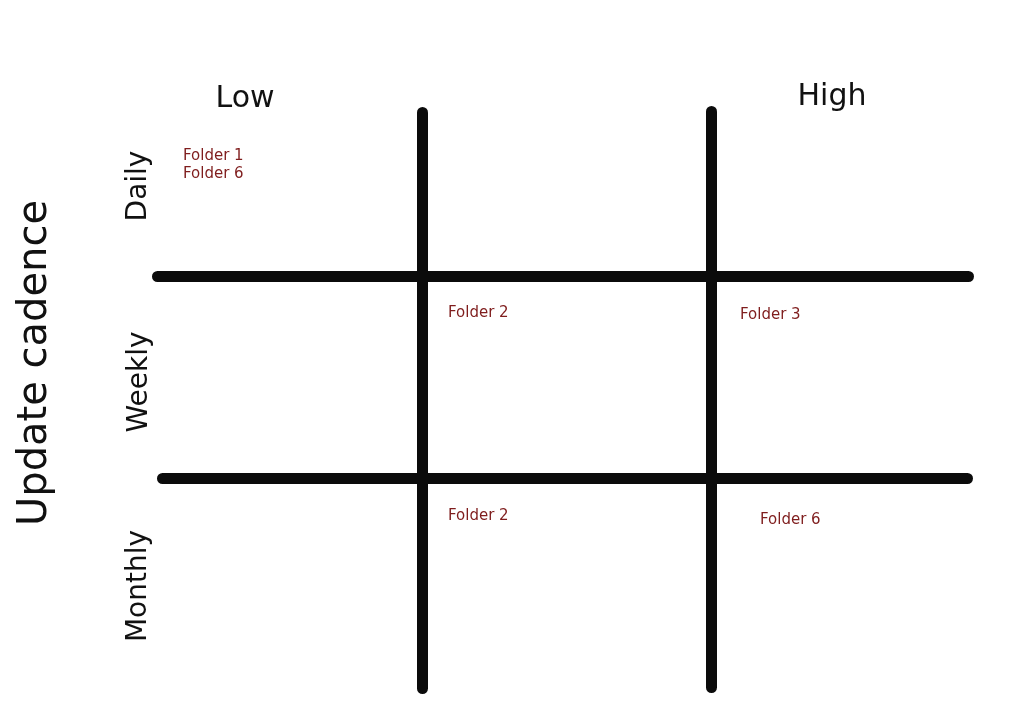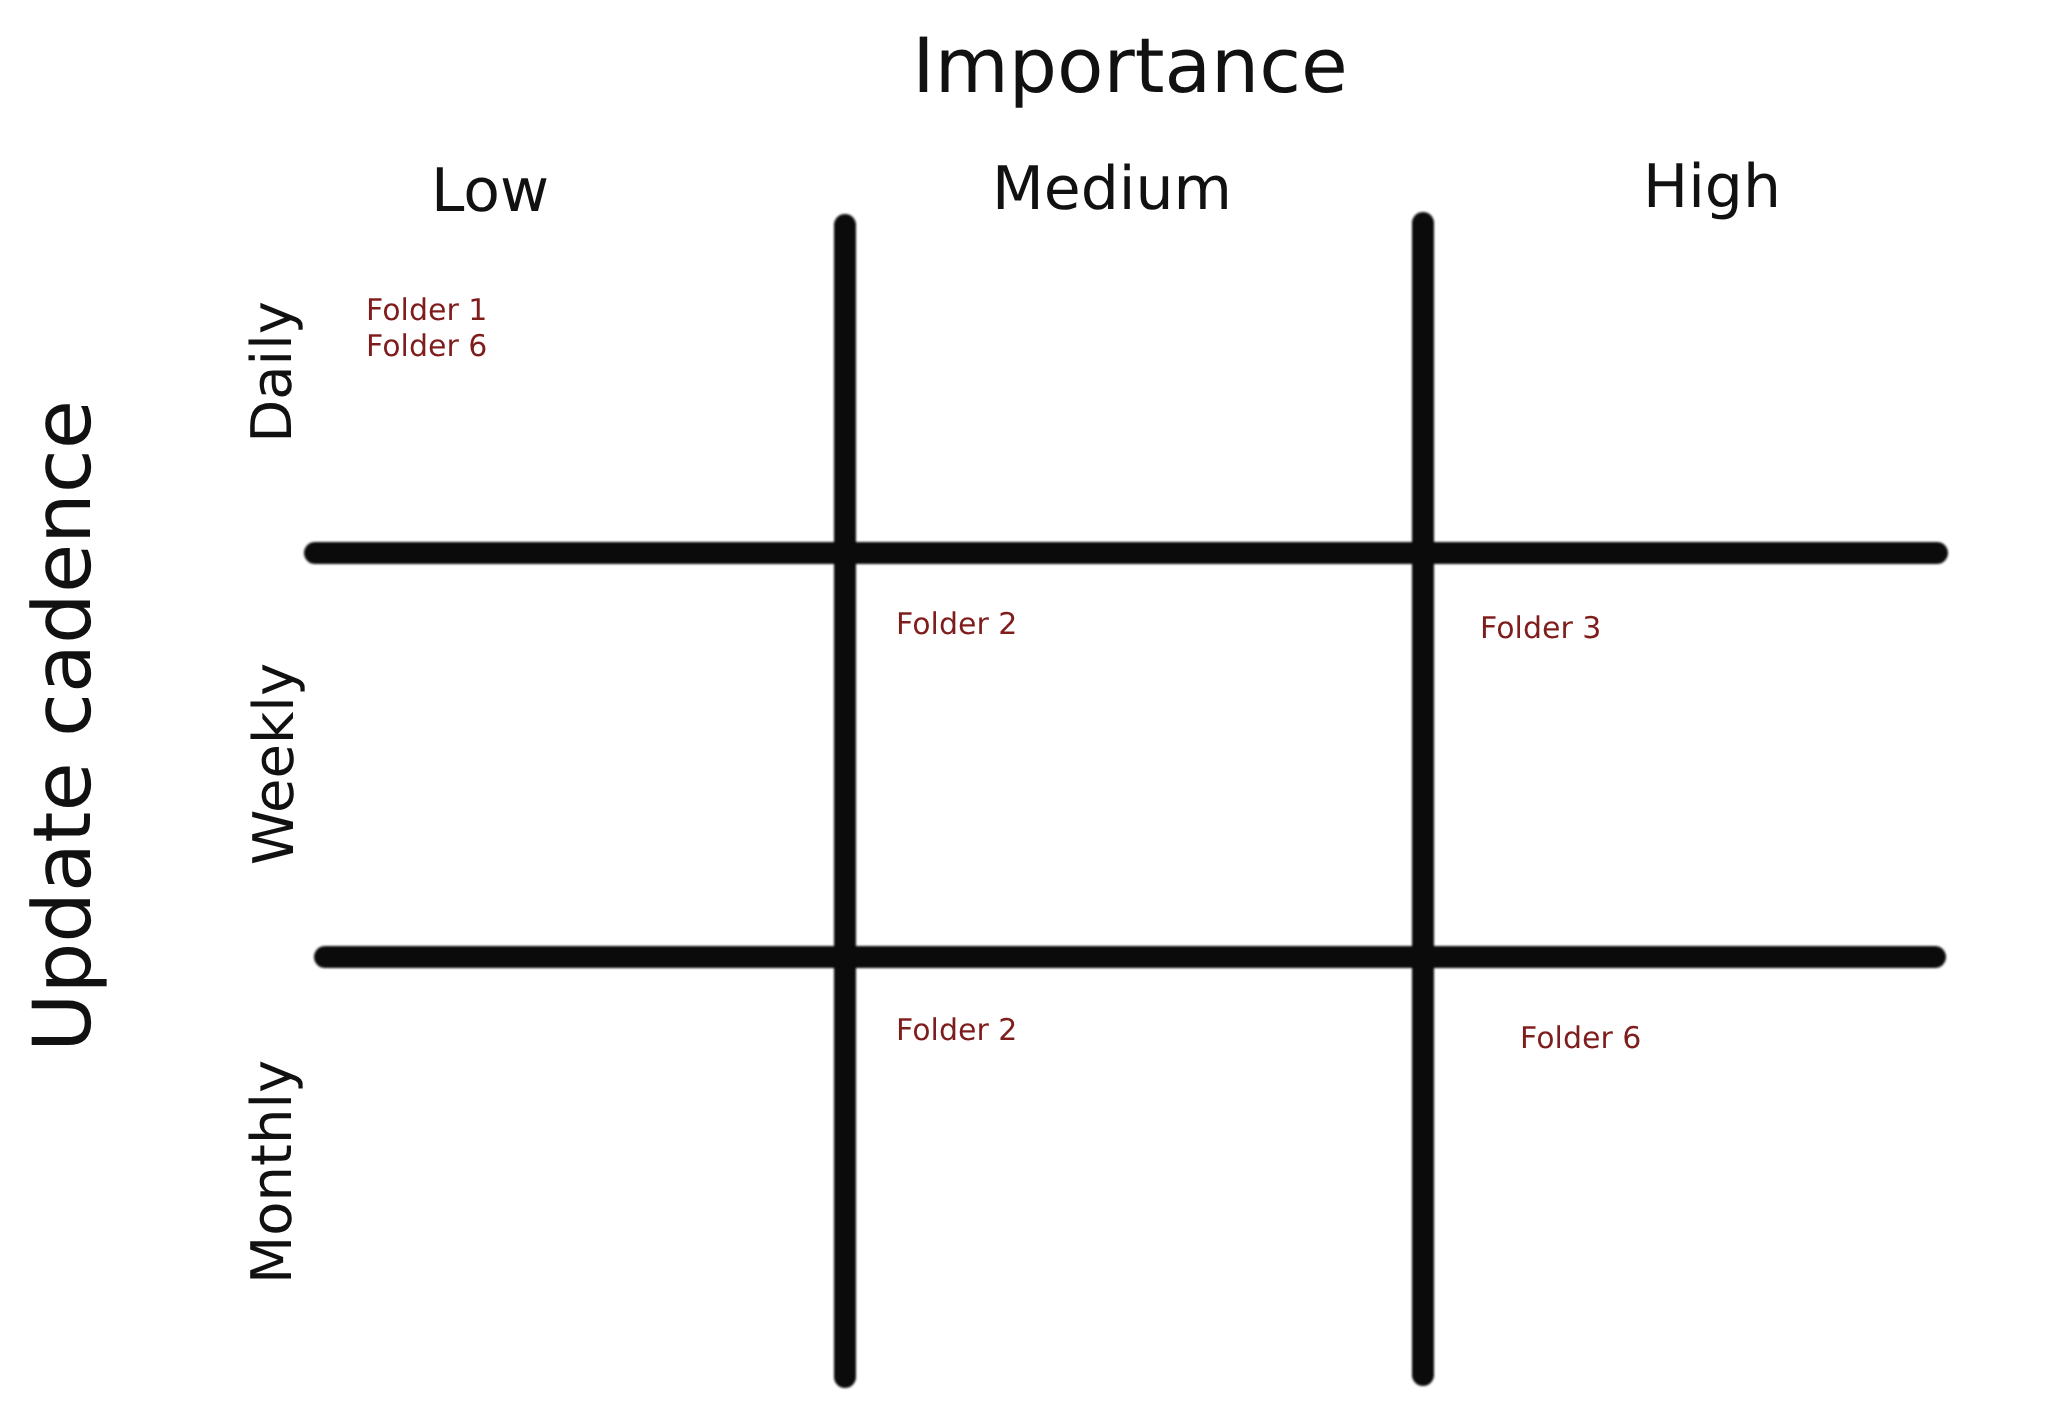--- a/index.html
+++ b/index.html
@@ -52,25 +52,23 @@
   .v1 { left: 417px; top: 107px; width: 11px; height: 587px; }
   .v2 { left: 706px; top: 106px; width: 11px; height: 587px; }
   .h1 { left: 152px; top: 271px; width: 822px; height: 11px; }
   .h2 { left: 157px; top: 473px; width: 816px; height: 11px; }
 </style>
 </head>
 <body>
 
 <div id="canvas">
 
-  <div class="abs centered matrix-title" style="left:565px; top:33px;">Importance</div>
 
   <div class="abs centered col-header" style="left:245px; top:96px;">Low</div>
-  <div class="abs centered col-header" style="left:556px; top:95px;">Medium</div>
-  <div class="abs centered col-header" style="left:832px; top:94px;margin-left:24px;">High</div>
+  <div class="abs centered col-header" style="left:832px; top:94px;">High</div>
 
   <div class="abs rot axis-label" style="left:32px; top:363px;">Update cadence</div>
 
   <div class="abs rot row-header" style="left:136px; top:186px;">Daily</div>
   <div class="abs rot row-header" style="left:137px; top:382px;">Weekly</div>
   <div class="abs rot row-header" style="left:136px; top:586px;">Monthly</div>
 
   <div class="grid-line v1"></div>
   <div class="grid-line v2"></div>
   <div class="grid-line h1"></div>

